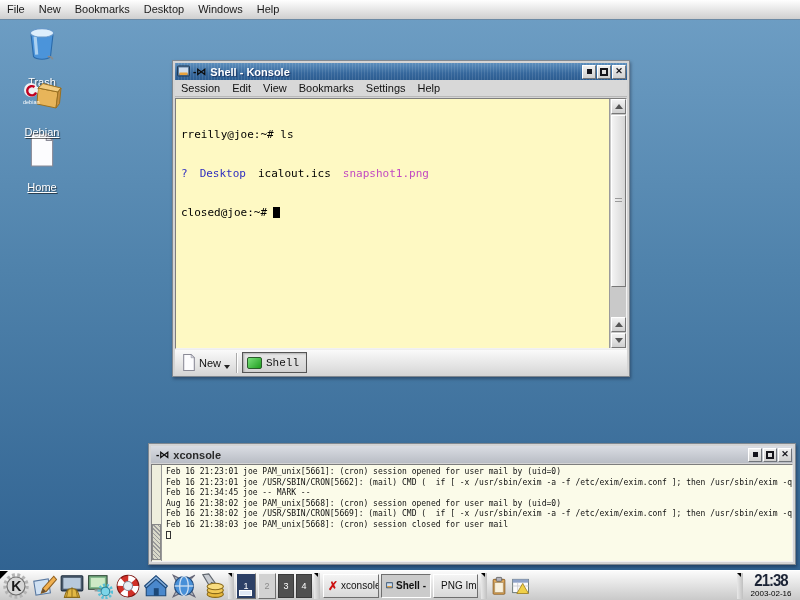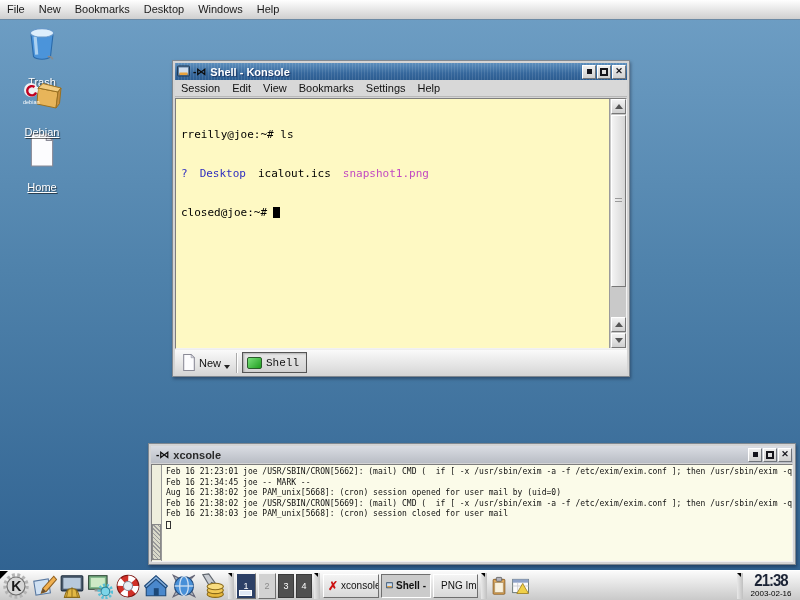--- a/index.html
+++ b/index.html
@@ -254,20 +254,21 @@
         </span>
       <span class="win-btn">
           <span class="g-close">✕</span>
         </span>
     </div>
     <div id="x-content">
       <div id="x-scroll">
         <div id="x-thumb"></div>
       </div>
       <div id="x-log">
+        <div class="line">Feb 16 21:23:01 joe PAM_unix[5661]: (cron) session opened for user mail by (uid=0)</div>
         <div class="line">Feb 16 21:23:01 joe /USR/SBIN/CRON[5662]: (mail) CMD (  if [ -x /usr/sbin/exim -a -f /etc/exim/exim.conf ]; then /usr/sbin/exim -q ; fi</div>
         <div class="line">Feb 16 21:34:45 joe -- MARK --</div>
         <div class="line">Aug 16 21:38:02 joe PAM_unix[5668]: (cron) session opened for user mail by (uid=0)</div>
         <div class="line">Feb 16 21:38:02 joe /USR/SBIN/CRON[5669]: (mail) CMD (  if [ -x /usr/sbin/exim -a -f /etc/exim/exim.conf ]; then /usr/sbin/exim -q ; fi</div>
         <div class="line">Feb 16 21:38:03 joe PAM_unix[5668]: (cron) session closed for user mail</div>
         <div class="line"><span class="x-cursor"></span></div>
       </div>
     </div>
   </div>
 

